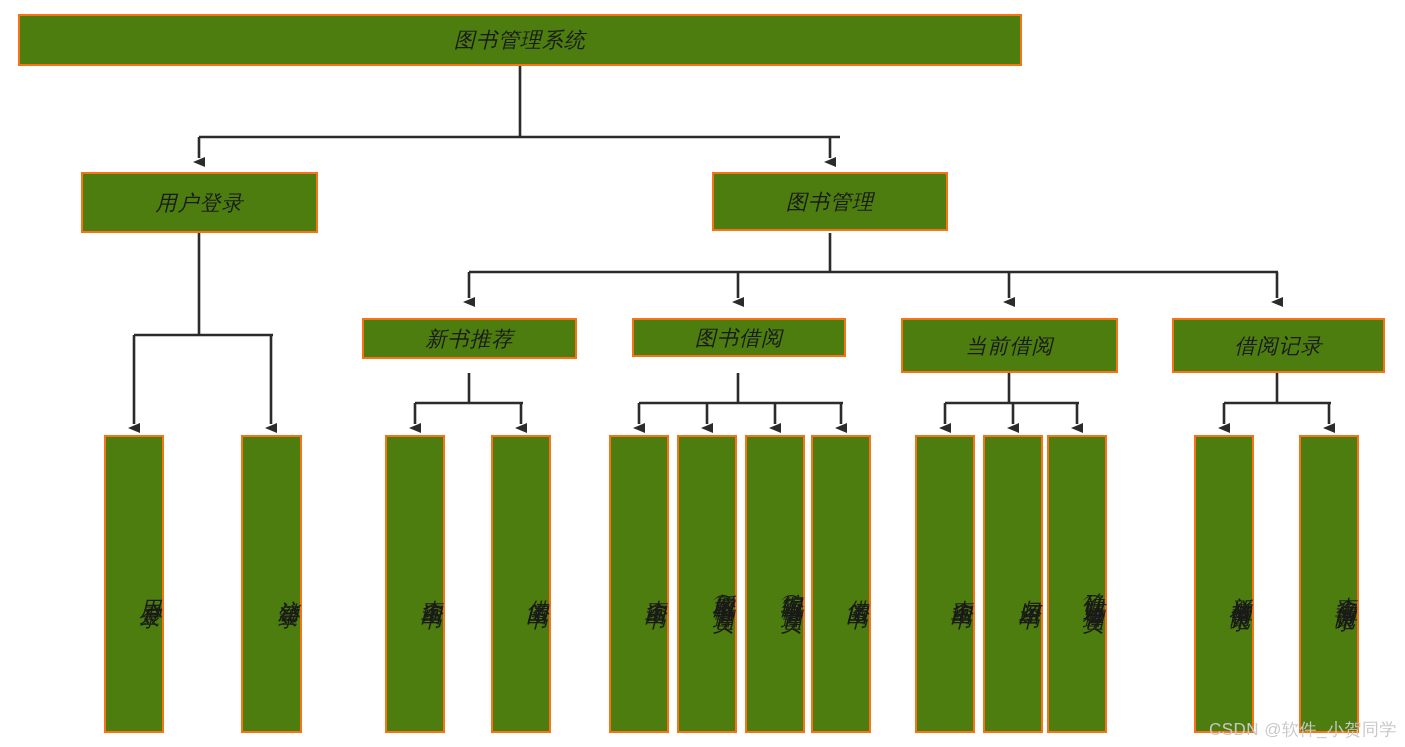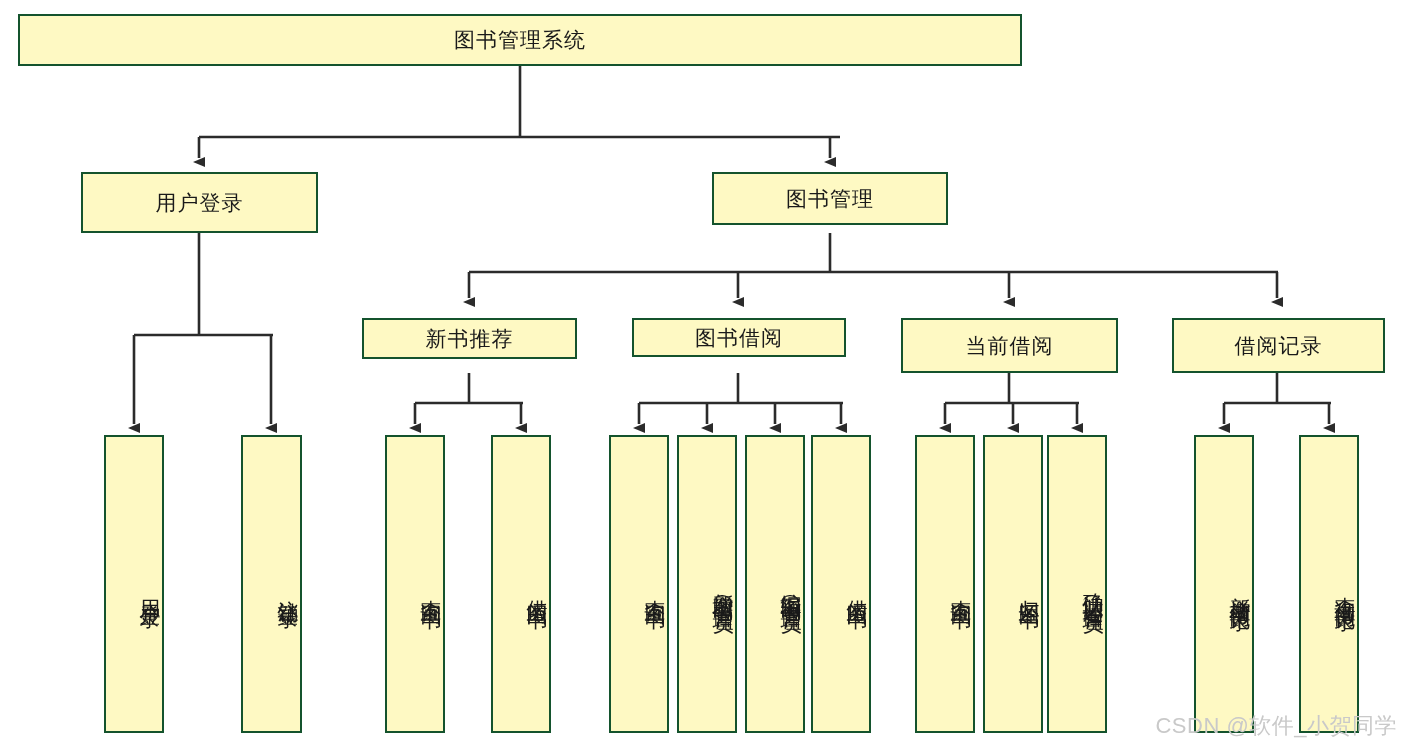--- a/index.html
+++ b/index.html
@@ -22,26 +22,27 @@
     position: absolute;
     left: 0;
     top: 0;
     width: 1405px;
     height: 747px;
     pointer-events: none;
   }
   .node {
     position: absolute;
     box-sizing: border-box;
-    background: #fef9c3;
-    border: 2px solid #14532d;
+    background: #4d7c0f;
+    border: 2px solid #f97316;
     display: flex;
     align-items: center;
     justify-content: center;
     color: #1a1a1a;
+    font-style: italic;
   }
   .node.horiz {
     font-size: 21px;
     letter-spacing: 1px;
     line-height: 1.2;
   }
   .node.vert {
     writing-mode: vertical-rl;
     text-orientation: upright;
     font-size: 21px;
@@ -54,21 +55,21 @@
   .node.vert .vtext {
     writing-mode: vertical-rl;
     text-orientation: upright;
     display: block;
     white-space: normal;
   }
   #watermark {
     position: absolute;
     right: 8px;
     bottom: 6px;
-    font-size: 22px;
+    font-size: 17px;
     color: #c9c9c9;
     letter-spacing: 0.5px;
     white-space: nowrap;
     user-select: none;
   }
 </style>
 </head>
 <body>
 
 <div id="canvas">
@@ -123,21 +124,21 @@
     </g>
   </svg>
 
   <div class="node horiz" style="left:18px; top:14px; width:1004px; height:52px;">
     <span>图书管理系统</span>
   </div>
 
   <div class="node horiz" style="left:81px; top:172px; width:237px; height:61px;">
     <span>用户登录</span>
   </div>
-  <div class="node horiz" style="left:712px; top:172px; width:236px; height:53px;">
+  <div class="node horiz" style="left:712px; top:172px; width:236px; height:59px;">
     <span>图书管理</span>
   </div>
 
   <div class="node horiz" style="left:362px; top:318px; width:215px; height:41px;">
     <span>新书推荐</span>
   </div>
   <div class="node horiz" style="left:632px; top:318px; width:214px; height:39px;">
     <span>图书借阅</span>
   </div>
   <div class="node horiz" style="left:1172px; top:318px; width:213px; height:55px;">

